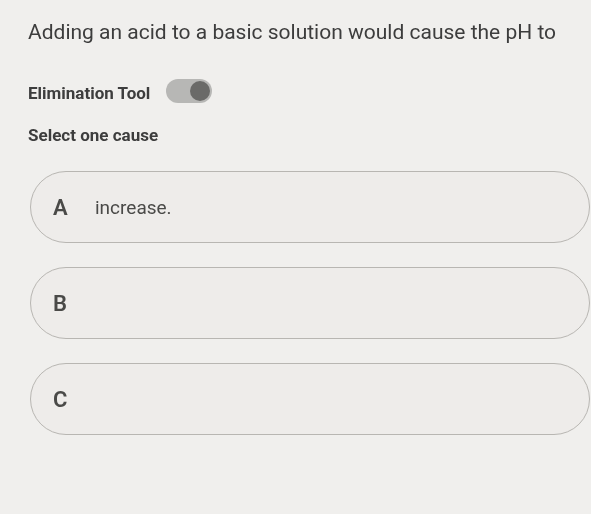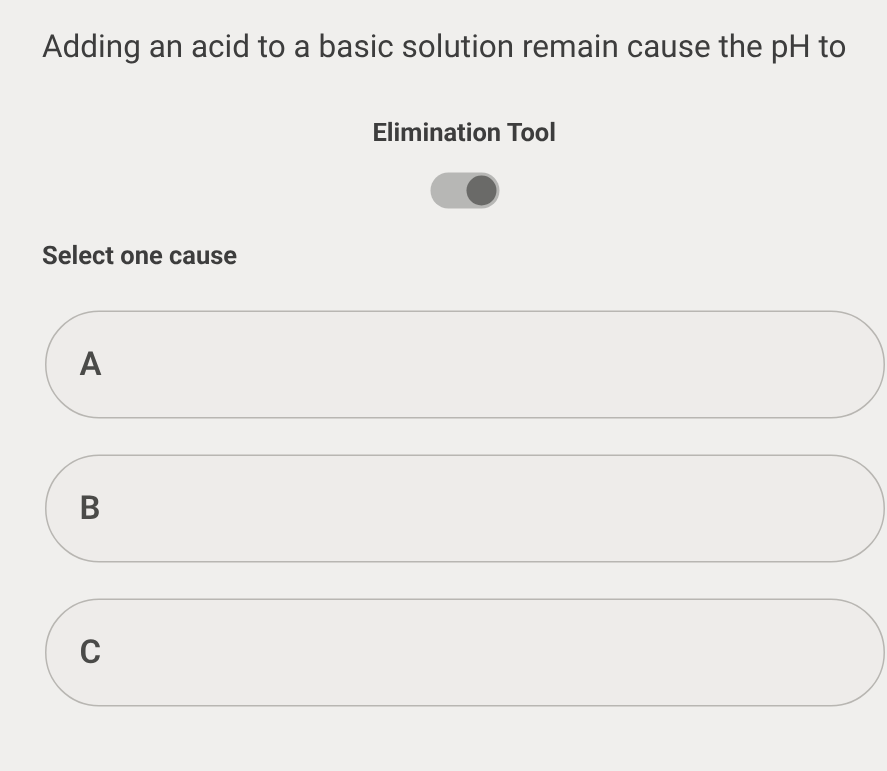--- a/index.html
+++ b/index.html
@@ -18,24 +18,23 @@
     }
     .question {
       font-size: 21px;
       font-weight: 400;
       color: #3d3d3d;
       margin-bottom: 32px;
       line-height: 1.4;
     }
     .elim-row {
       display: flex;
-      align-items: center;
+      align-items: flex-end;
       gap: 16px;
       margin-bottom: 22px;
-      flex-direction: column;
     }
     .elim-label {
       font-size: 17px;
       font-weight: 700;
       color: #3d3d3d;
     }
     .toggle {
       width: 46px;
       height: 24px;
       background: #b7b7b5;
@@ -84,34 +83,35 @@
     }
     .option-text {
       font-size: 19px;
       font-weight: 400;
       color: #4a4a48;
     }
   </style>
 </head>
 <body>
 
-<div class="question">Adding an acid to a basic solution remain cause the pH to</div>
+<div class="question">Adding an acid to a basic solution would cause the pH to</div>
 
 <div class="elim-row">
   <span class="elim-label">Elimination Tool</span>
   <div class="toggle">
     <div class="toggle-knob"></div>
   </div>
 </div>
 
 <div class="instruction">Select one cause</div>
 
 <div class="options">
   <div class="option">
     <span class="option-letter">A</span>
+    <span class="option-text">increase.</span>
   </div>
   <div class="option">
     <span class="option-letter">B</span>
   </div>
   <div class="option">
     <span class="option-letter">C</span>
   </div>
 </div>
 
 </body></html>

